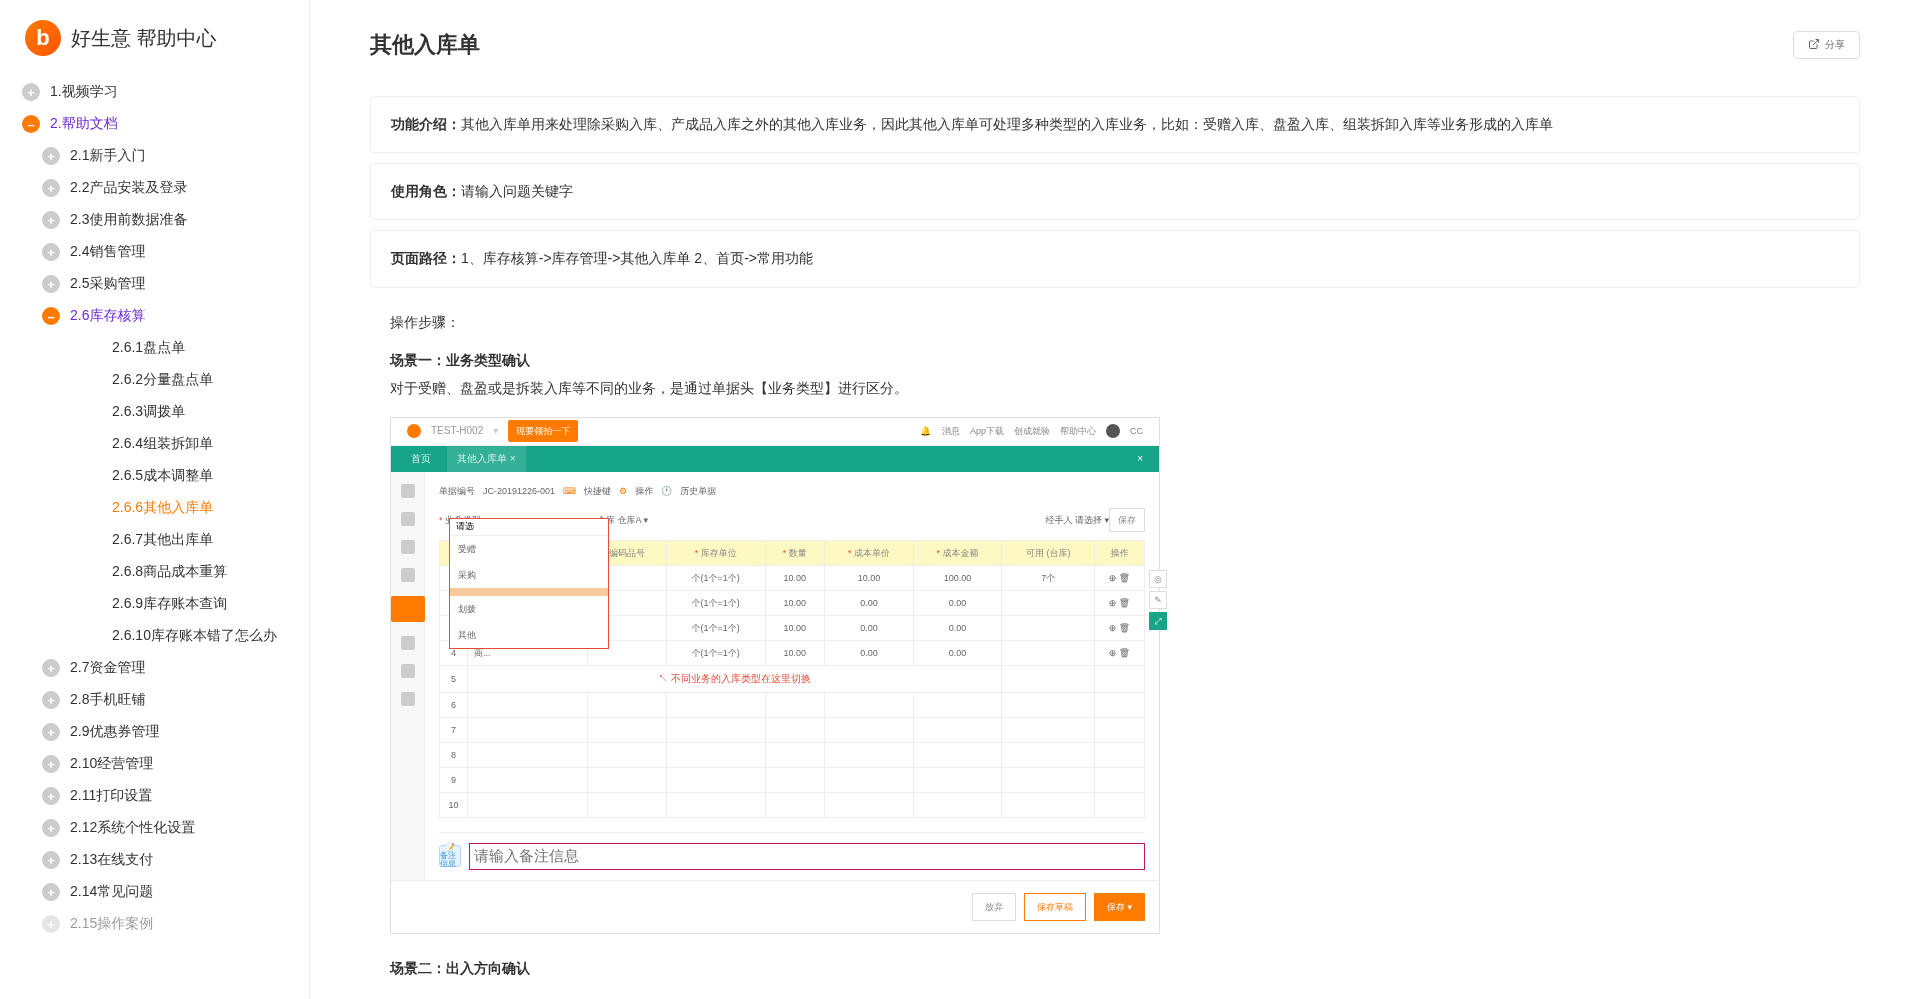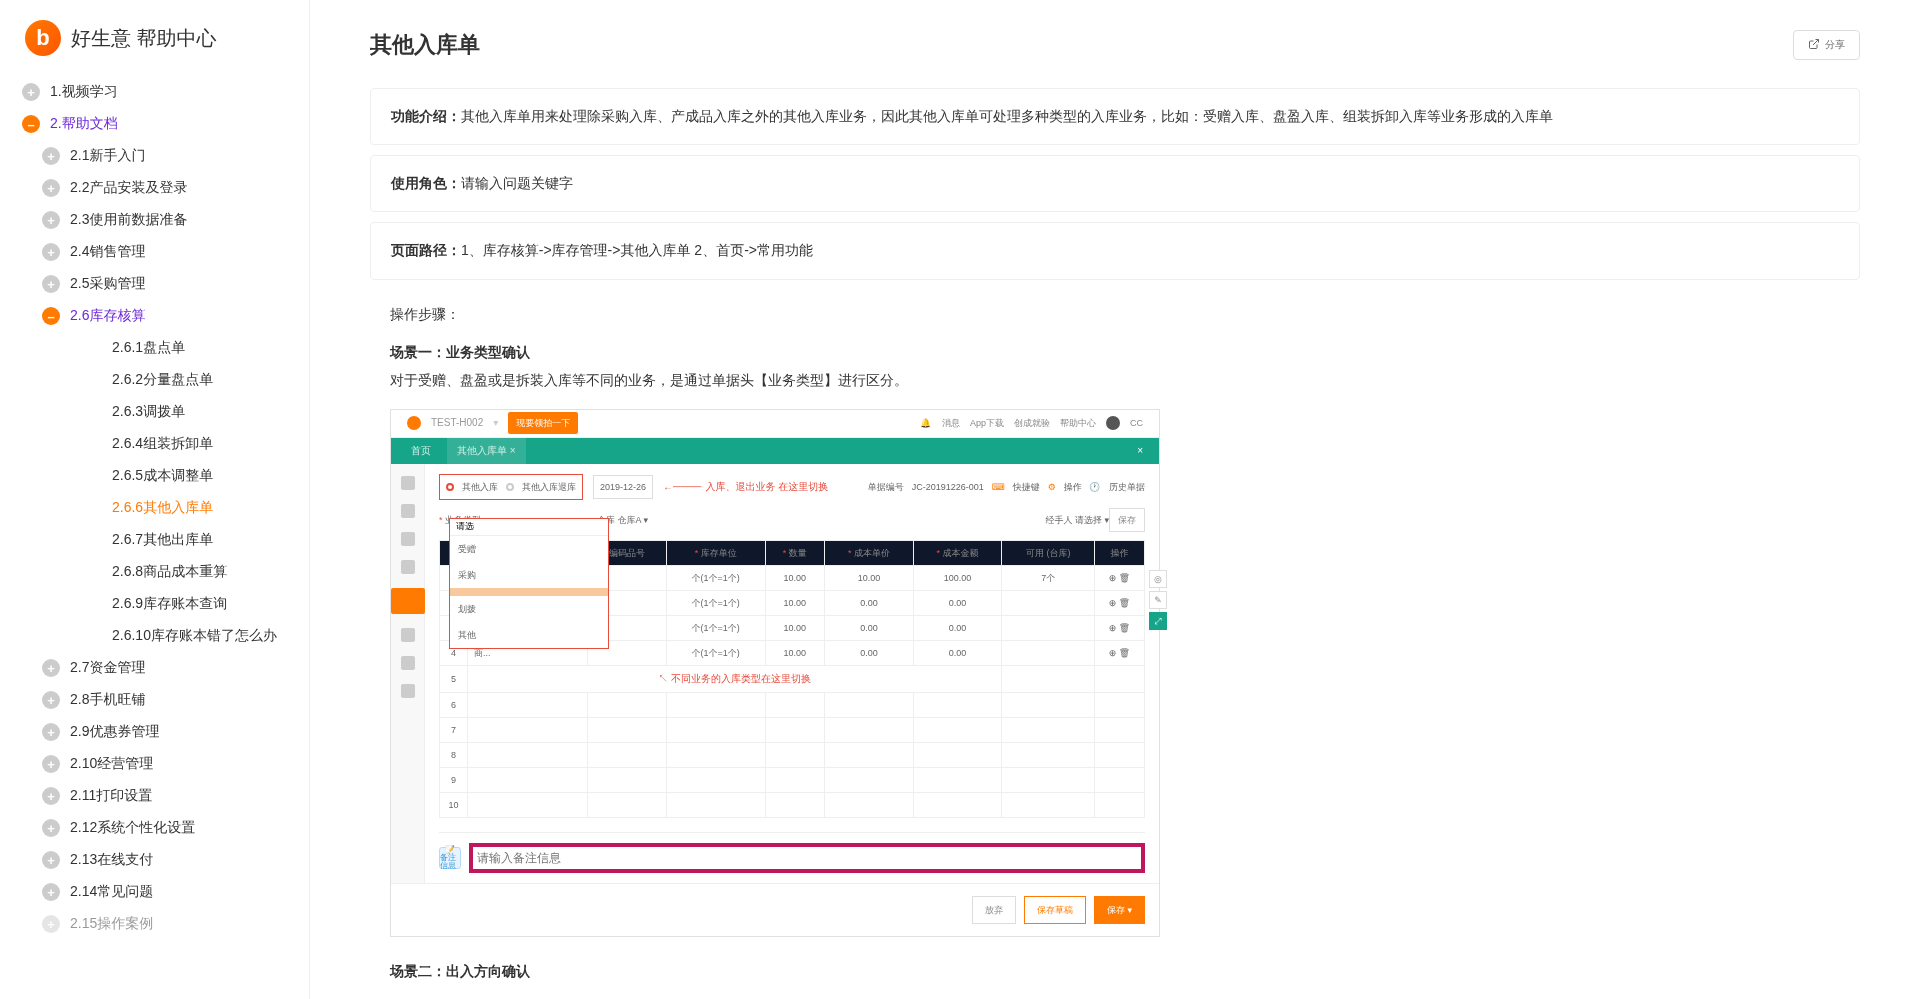--- a/index.html
+++ b/index.html
@@ -14,21 +14,21 @@
     .nav { padding: 0 10px; }
     .nav-item { display: flex; align-items: center; padding: 7px 12px; cursor: pointer; color: #333; font-size: 14px; }
     .nav-item .toggle-ic { width: 18px; height: 18px; border-radius: 50%; background: #ccc; color: #fff; font-size: 13px; font-weight: bold; display: flex; align-items: center; justify-content: center; margin-right: 10px; flex-shrink: 0; line-height: 1; }
     .nav-item.active > .toggle-ic { background: #ff7a00; }
     .nav-item.active > .label { color: #6d28d9; }
     .sub-nav { padding-left: 20px; }
     .sub-nav-2 { padding-left: 42px; }
     .leaf-item { padding: 7px 12px 7px 40px; font-size: 14px; cursor: pointer; color: #333; }
     .leaf-item.current { color: #ff7a00; }
     .main { flex: 1; padding: 30px 60px; overflow-y: auto; height: 100vh; }
-    .page-header { display: flex; justify-content: space-between; margin-bottom: 28px; }
+    .page-header { display: flex; justify-content: space-between; align-items: center; margin-bottom: 36px; }
     .page-title { font-size: 22px; font-weight: bold; }
     .share-btn { border: 1px solid #ddd; border-radius: 4px; padding: 6px 14px; font-size: 10px; color: #666; cursor: pointer; display: flex; align-items: center; gap: 5px; background: #fff; }
     .info-block { border: 1px solid #eee; border-radius: 4px; padding: 15px 20px; margin-bottom: 10px; font-size: 14px; line-height: 1.8; }
     .info-label { font-weight: bold; }
     .content-section { padding: 10px 20px; font-size: 14px; line-height: 2; }
     .scene-title { font-weight: bold; margin-top: 10px; }
     .screenshot-box { border: 1px solid #e0e0e0; margin: 15px 0 20px; width: 770px; max-width: 100%; background: #fff; }
     .ss-top { height: 28px; display: flex; align-items: center; padding: 0 16px; font-size: 10px; color: #999; border-bottom: 1px solid #eee; justify-content: space-between; }
     .ss-top-left { display: flex; align-items: center; gap: 10px; }
     .ss-logo-mini { width: 14px; height: 14px; border-radius: 50%; background: #ff7a00; }
@@ -52,30 +52,30 @@
     .ss-line2 { display: flex; justify-content: space-between; align-items: center; margin-bottom: 8px; }
     .ss-save-btn { border: 1px solid #ddd; padding: 2px 8px; font-size: 9px; color: #888; }
     .ss-table-wrapper { position: relative; }
     .ss-dropdown-overlay { position: absolute; top: -22px; left: 10px; border: 1.5px solid #e74c3c; background: #fff; width: 160px; z-index: 2; font-size: 9px; }
     .ss-dropdown-head { padding: 3px 6px; border-bottom: 1px solid #eee; display: flex; align-items: center; }
     .ss-dropdown-head input { width: 100%; border: none; outline: none; font-size: 9px; }
     .ss-dd-item { padding: 4px 8px; }
     .ss-dd-item.sel { background: #f9c89c; }
     .ss-table { width: 100%; border-collapse: collapse; font-size: 9px; }
     .ss-table th, .ss-table td { border: 1px solid #eee; padding: 3px 6px; text-align: center; height: 20px; }
-    .ss-table th { background: #0f172a; color: #888; font-weight: normal; }
+    .ss-table th { background: #fef9c3; color: #888; font-weight: normal; }
     .ss-right-tools { position: absolute; right: -22px; top: 30px; display: flex; flex-direction: column; gap: 3px; }
     .ss-rt-btn { width: 18px; height: 18px; border: 1px solid #ddd; background: #fff; font-size: 9px; display: flex; align-items: center; justify-content: center; color: #888; }
     .ss-rt-btn.teal { background: #17a589; color: #fff; border-color: #17a589; }
     .ss-red-ann2 { color: #e74c3c; font-size: 10px; text-align: center; }
     .ss-arrow-l { display: inline-block; color: #e74c3c; font-size: 10px; margin-right: 4px; }
     .ss-footer-sum { margin-top: 2px; display: flex; justify-content: center; gap: 100px; font-size: 9px; padding: 4px 0; border-top: 1px solid #eee; }
     .ss-remark { margin-top: 14px; display: flex; align-items: center; gap: 8px; font-size: 9px; color: #aaa; border-top: 1px solid #eee; padding-top: 10px; }
     .ss-remark-ic { width: 22px; height: 22px; background: #e7f3ff; border: 1px solid #b3d9ff; border-radius: 3px; display: flex; align-items: center; justify-content: center; font-size: 8px; color: #3498db; flex-direction: column; line-height: 1; }
-    .ss-remark input { flex: 1; border: 4px solid #be185d; padding: 4px; font-size: 12px; color: #aaa; }
+    .ss-remark input { flex: 1; border: 1px solid #be185d; padding: 4px; font-size: 15px; color: #aaa; font-family: Liberation Serif, serif; }
     .ss-bottom-btns { display: flex; justify-content: flex-end; gap: 8px; padding: 12px 14px; border-top: 1px solid #eee; font-size: 9px; }
     .ss-bbtn { border: 1px solid #ddd; padding: 4px 12px; color: #888; }
     .ss-bbtn.orange-out { border-color: #ff7a00; color: #ff7a00; }
     .ss-bbtn.orange-fill { background: #ff7a00; color: #fff; border-color: #ff7a00; }
   </style>
 </head>
 <body>
 
 <div class="sidebar">
   <div class="logo-area">
@@ -227,30 +227,20 @@
           <div class="ss-side-ic"></div>
           <div class="ss-side-ic"></div>
           <div class="ss-side-ic"></div>
           <div class="ss-side-ic active"></div>
           <div class="ss-side-ic"></div>
           <div class="ss-side-ic"></div>
           <div class="ss-side-ic"></div>
         </div>
         <div class="ss-content">
           <div class="ss-line1">
-            <div style="display:flex;align-items:center;">
-              <span class="ss-redbox">
-                <span class="ss-radio-dot"></span>
-                  <span>其他入库</span>
-                <span class="ss-radio-dot unsel"></span>
-                  <span>其他入库退库</span>
-              </span>
-              <span style="margin-left:10px;border:1px solid #ddd;padding:2px 6px;">2019-12-26</span>
-              <span class="ss-red-ann"><span class="ss-arrow-l">←────</span><span>入库、退出业务 在这里切换</span></span>
-            </div>
             <div style="display:flex;align-items:center;gap:8px;">
               <span>单据编号</span>
               <span>JC-20191226-001</span>
               <span style="color:#ff7a00;">⌨</span>
                 <span>快捷键</span>
               <span style="color:#ff7a00;">⚙</span>
                 <span>操作</span>
               <span style="color:#ff7a00;">🕐</span>
                 <span>历史单据</span>
             </div>

